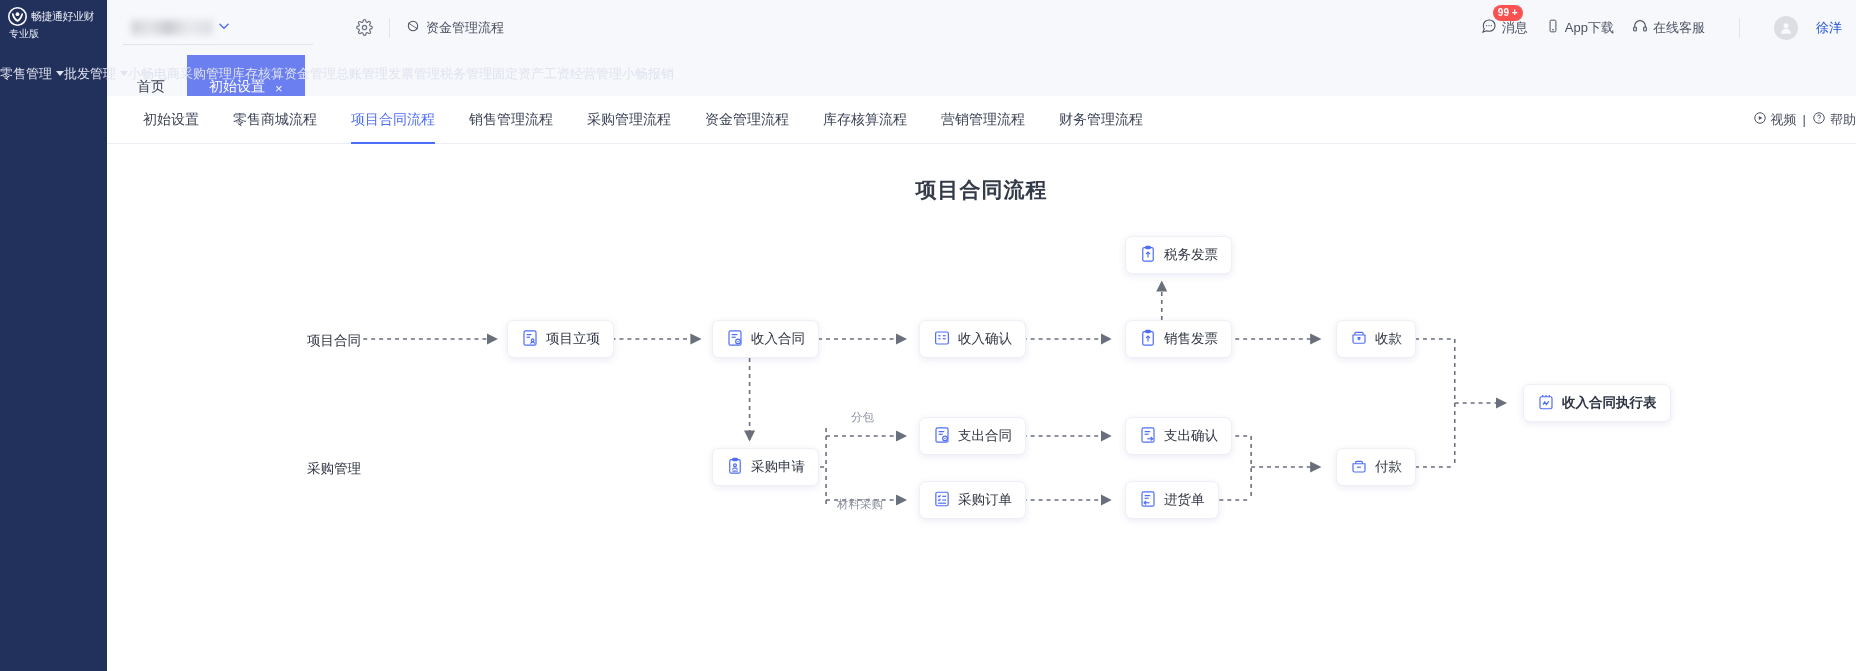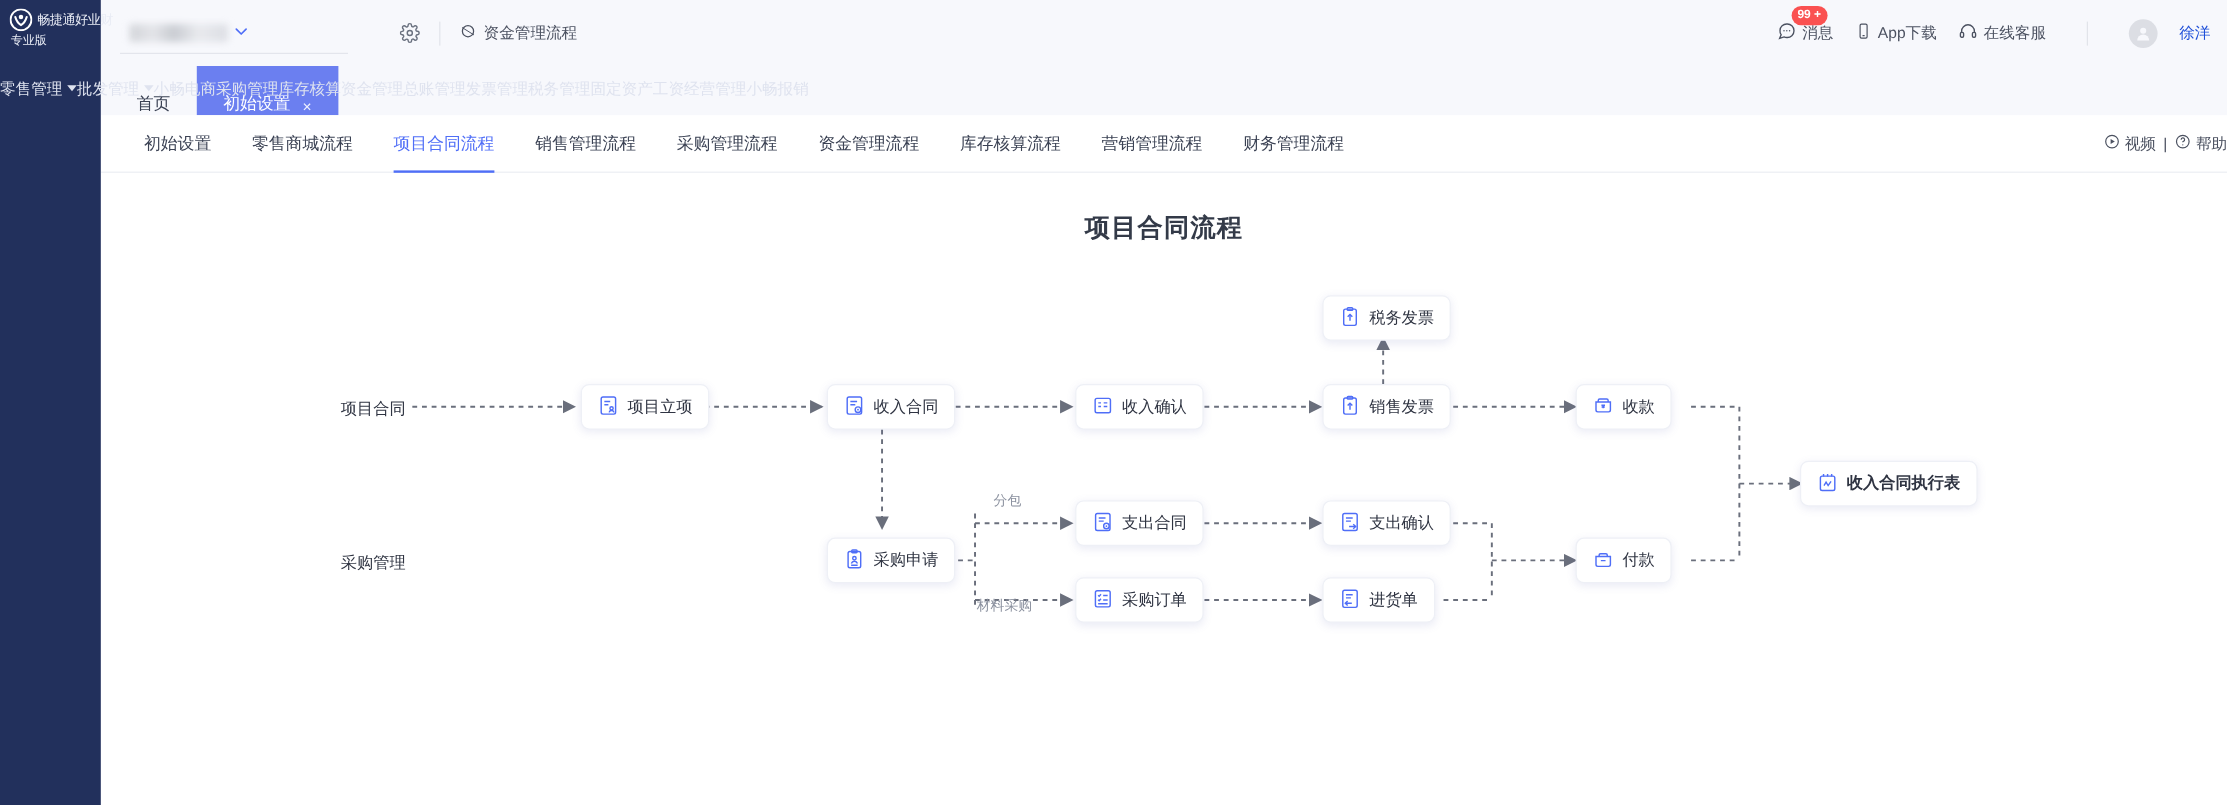--- a/index.html
+++ b/index.html
@@ -5,21 +5,21 @@
   * { box-sizing: border-box; margin: 0; padding: 0; }
   html, body {
     width: 1856px; height: 671px;
     font-family: "Liberation Sans", "DejaVu Sans", sans-serif;
     background: #ffffff; overflow: hidden;
   }
   .app { position: relative; width: 1856px; height: 671px; display: flex; }
 
   
   .sidebar {
-    width: 84px; height: 671px; background: #22305c;
+    width: 107px; height: 671px; background: #22305c;
     display: flex; flex-direction: column; flex: none; position: relative; z-index: 5;
   }
   .logo-box { height: 55px; padding: 7px 0 0 8px; position: relative; }
   .logo-row { display: flex; align-items: center; gap: 4px; }
   .logo-mark { width: 19px; height: 19px; flex: none; }
   .logo-text { color: #e9ecf5; font-size: 11px; letter-spacing: -0.5px; white-space: nowrap; }
   .logo-sub { color: #e9ecf5; font-size: 10px; margin-top: 1px; padding-left: 1px; }
   .nav { display: flex; flex-direction: row; }
   .nav-item {
     height: 37px; display: flex; align-items: center; justify-content: center;
@@ -374,21 +374,21 @@
         </div>
         <div class="node" style="left:1018px; top:110px;">
           <span><svg width="18" height="18" viewBox="0 0 24 24" fill="none" stroke="#4f6ef7" stroke-width="1.6">
                 <rect x="5" y="3.5" width="14" height="18" rx="2"></rect>
                 <rect x="9" y="1.8" width="6" height="3" rx="1"></rect>
                 <line x1="12" y1="16.5" x2="12" y2="9.5"></line>
                 <polyline points="9.4 12 12 9.4 14.6 12"></polyline>
               </svg></span>
           <span>销售发票</span>
         </div>
-        <div class="node" style="left:1018px; top:36px;">
+        <div class="node" style="left:1018px; top:26px;">
           <span><svg width="18" height="18" viewBox="0 0 24 24" fill="none" stroke="#4f6ef7" stroke-width="1.6">
                 <rect x="5" y="3.5" width="14" height="18" rx="2"></rect>
                 <rect x="9" y="1.8" width="6" height="3" rx="1"></rect>
                 <line x1="12" y1="16.5" x2="12" y2="9.5"></line>
                 <polyline points="9.4 12 12 9.4 14.6 12"></polyline>
               </svg></span>
           <span>税务发票</span>
         </div>
         <div class="node" style="left:1229px; top:110px;">
           <span><svg width="18" height="18" viewBox="0 0 24 24" fill="none" stroke="#4f6ef7" stroke-width="1.6">

